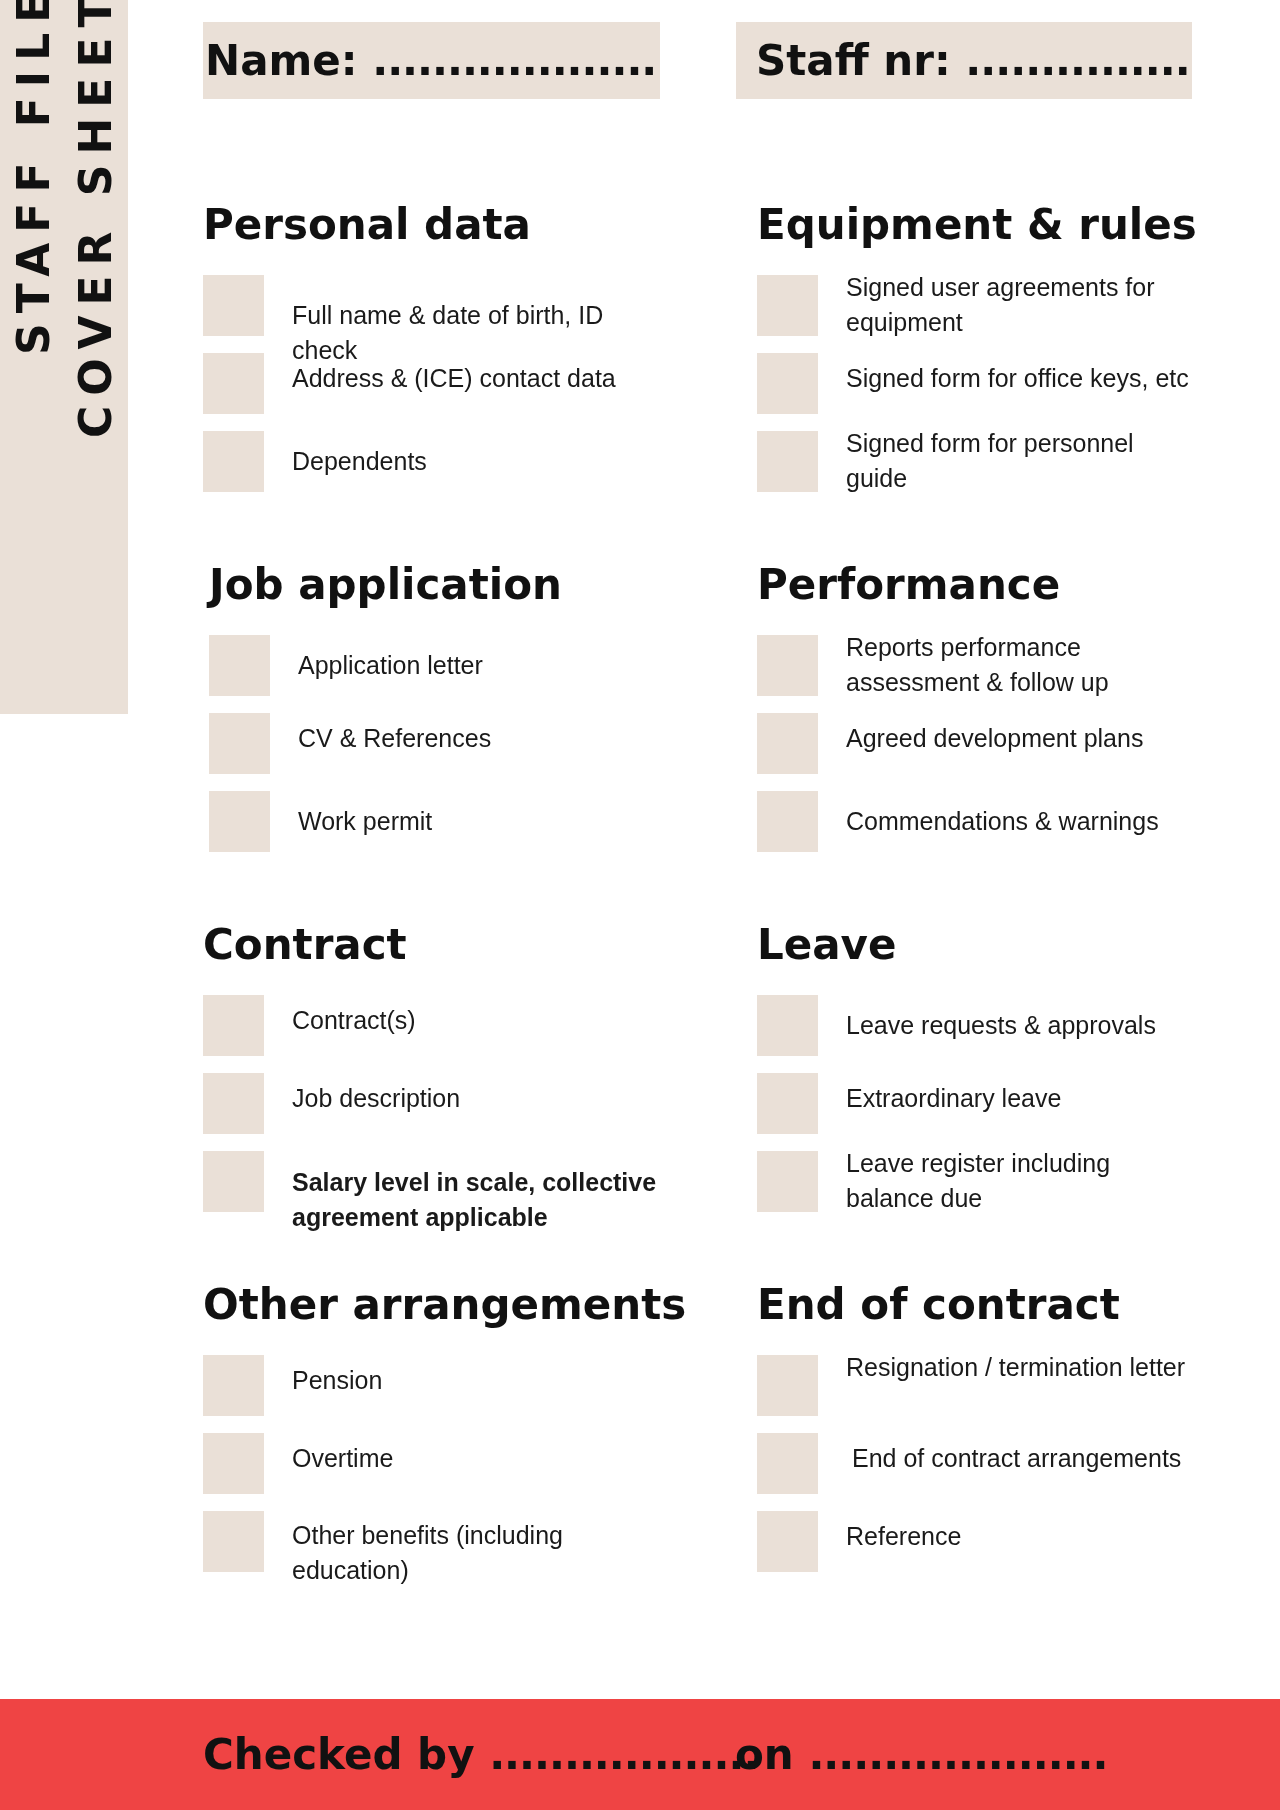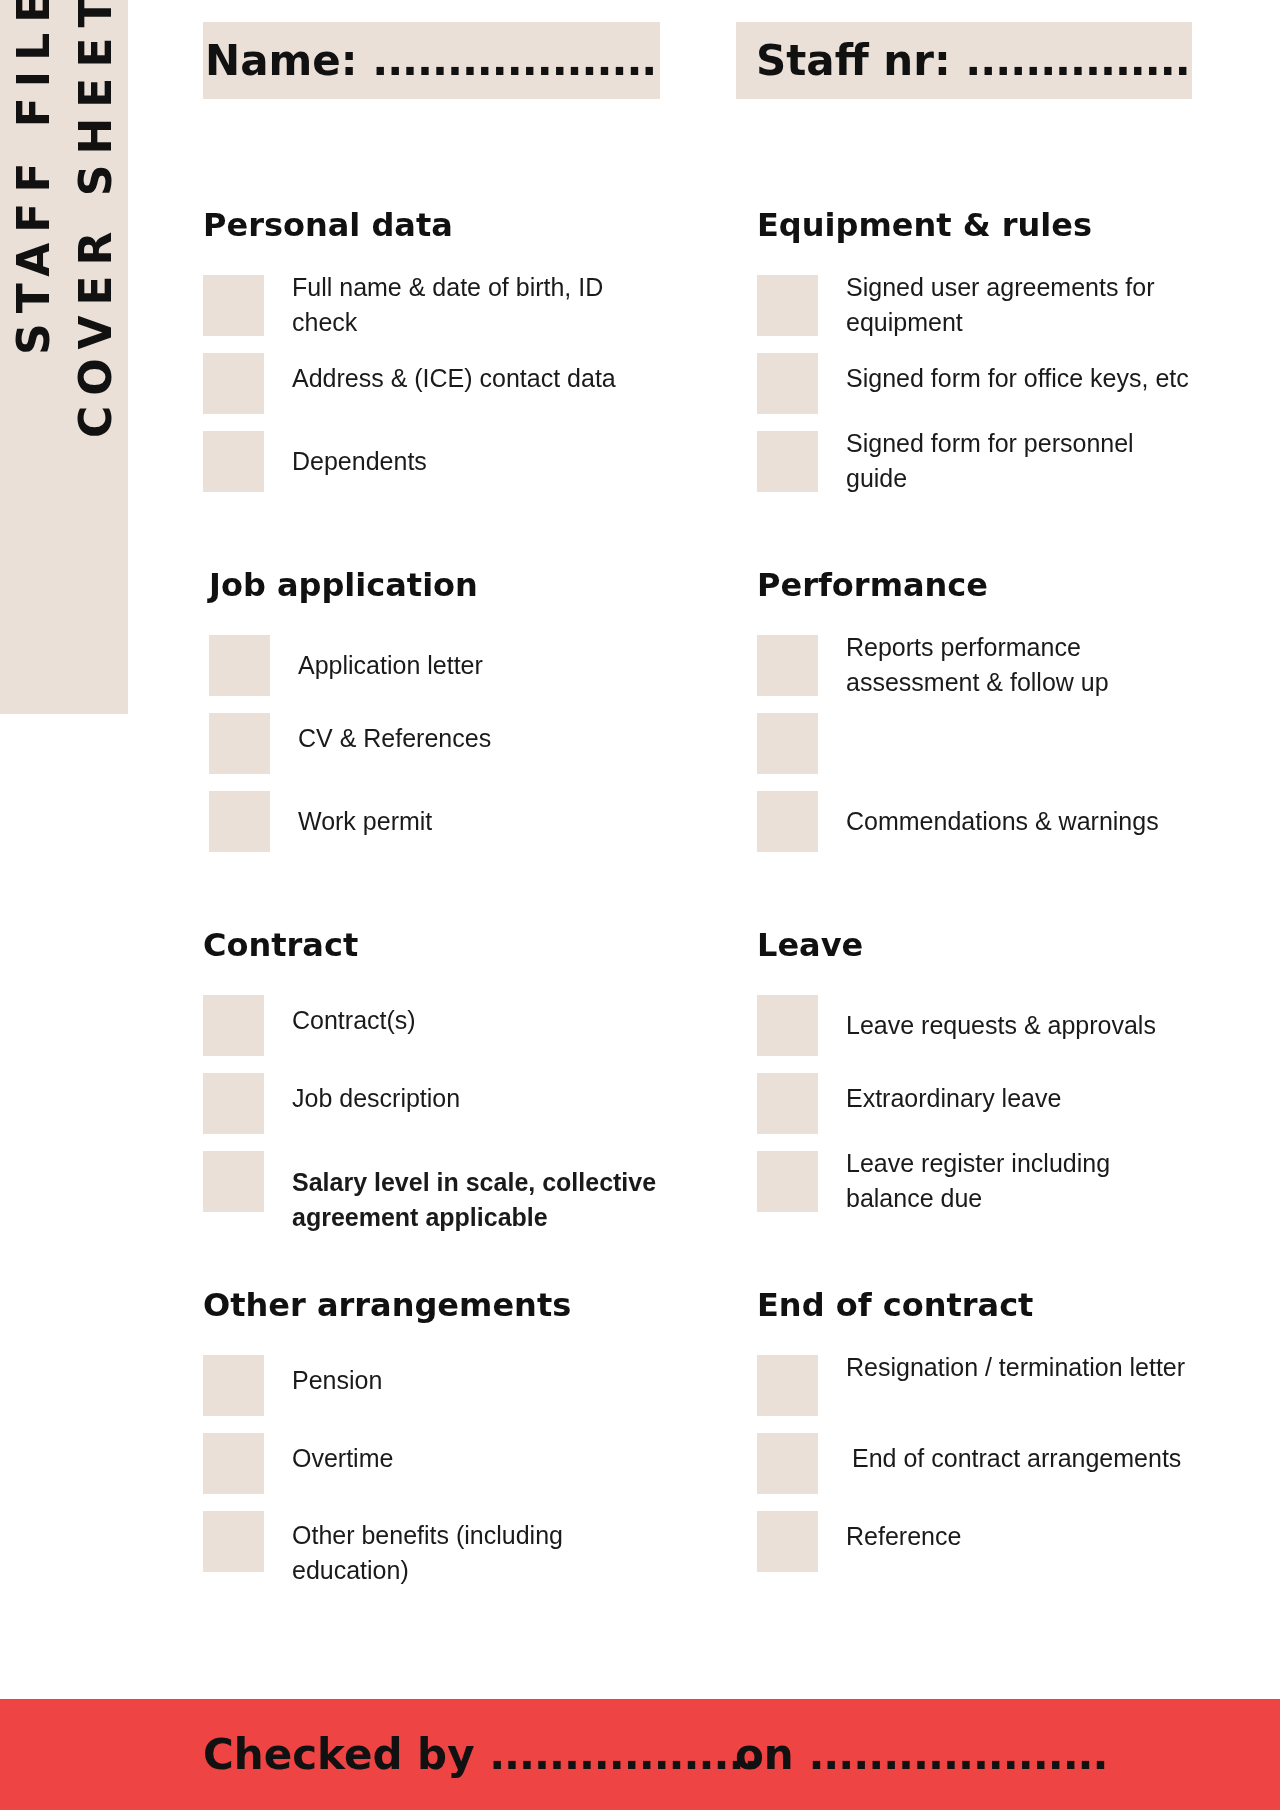--- a/index.html
+++ b/index.html
@@ -30,21 +30,21 @@
     font-family:"DejaVu Sans", sans-serif; font-weight:bold; font-size:42px; color:#111;
     white-space:nowrap; overflow:hidden;
   }
   .field-box.name { left:203px; width:457px; }
   .field-box.staff { left:736px; width:456px; padding-left:20px; }
   .dots { font-weight:bold; letter-spacing:-1px; }
 
   .section { position:absolute; width:500px; }
   .section h2 {
     margin:0; font-family:"DejaVu Sans", sans-serif; font-weight:bold;
-    font-size:32px; line-height:40px; color:#111; white-space:nowrap;
+    font-size:42px; line-height:40px; color:#111; white-space:nowrap;
   }
   .items { position:absolute; top:70px; left:0; width:100%; }
   .item { position:absolute; left:0; width:100%; height:62px; }
   .cb {
     position:absolute; left:0; top:0; width:61px; height:61px;
     background:#eae0d7; cursor:pointer;
   }
   .label {
     position:absolute; left:89px; font-family:"Liberation Sans", sans-serif;
     font-size:25px; line-height:35px; color:#1a1a1a; width:420px;
@@ -79,21 +79,21 @@
 </div>
 <div class="field-box staff">
   <span>Staff nr:</span>&nbsp;<span class="dots">....................</span>
 </div>
 
 <div class="section" style="left:203px; top:205px;">
   <h2>Personal data</h2>
   <div class="items">
     <div class="item" style="top:0;">
       <div class="cb"></div>
-      <div class="label two" style="width:380px;">Full name &amp; date of birth, ID check</div>
+      <div class="label two" style="width:380px;margin-top:28px;">Full name &amp; date of birth, ID check</div>
     </div>
     <div class="item" style="top:78px;">
       <div class="cb"></div>
       <div class="label onehigh">Address &amp; (ICE) contact data</div>
     </div>
     <div class="item" style="top:156px;">
       <div class="cb"></div>
       <div class="label one">Dependents</div>
     </div>
   </div>
@@ -137,20 +137,21 @@
 
 <div class="section" style="left:757px; top:565px;">
   <h2>Performance</h2>
   <div class="items">
     <div class="item" style="top:0;">
       <div class="cb"></div>
       <div class="label two" style="width:320px;">Reports performance assessment &amp; follow up</div>
     </div>
     <div class="item" style="top:78px;">
       <div class="cb"></div>
+      <div class="label onehigh">Agreed development plans</div>
     </div>
     <div class="item" style="top:156px;">
       <div class="cb"></div>
       <div class="label one">Commendations &amp; warnings</div>
     </div>
   </div>
 </div>
 
 <div class="section" style="left:203px; top:925px;">
   <h2>Contract</h2>

